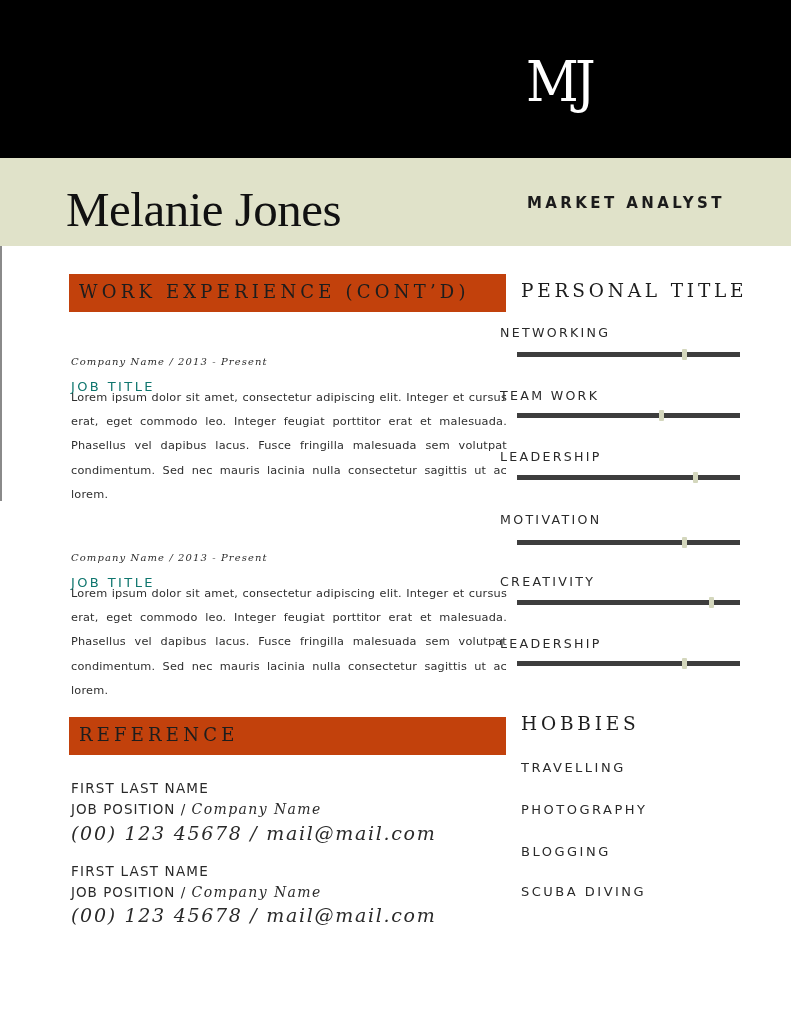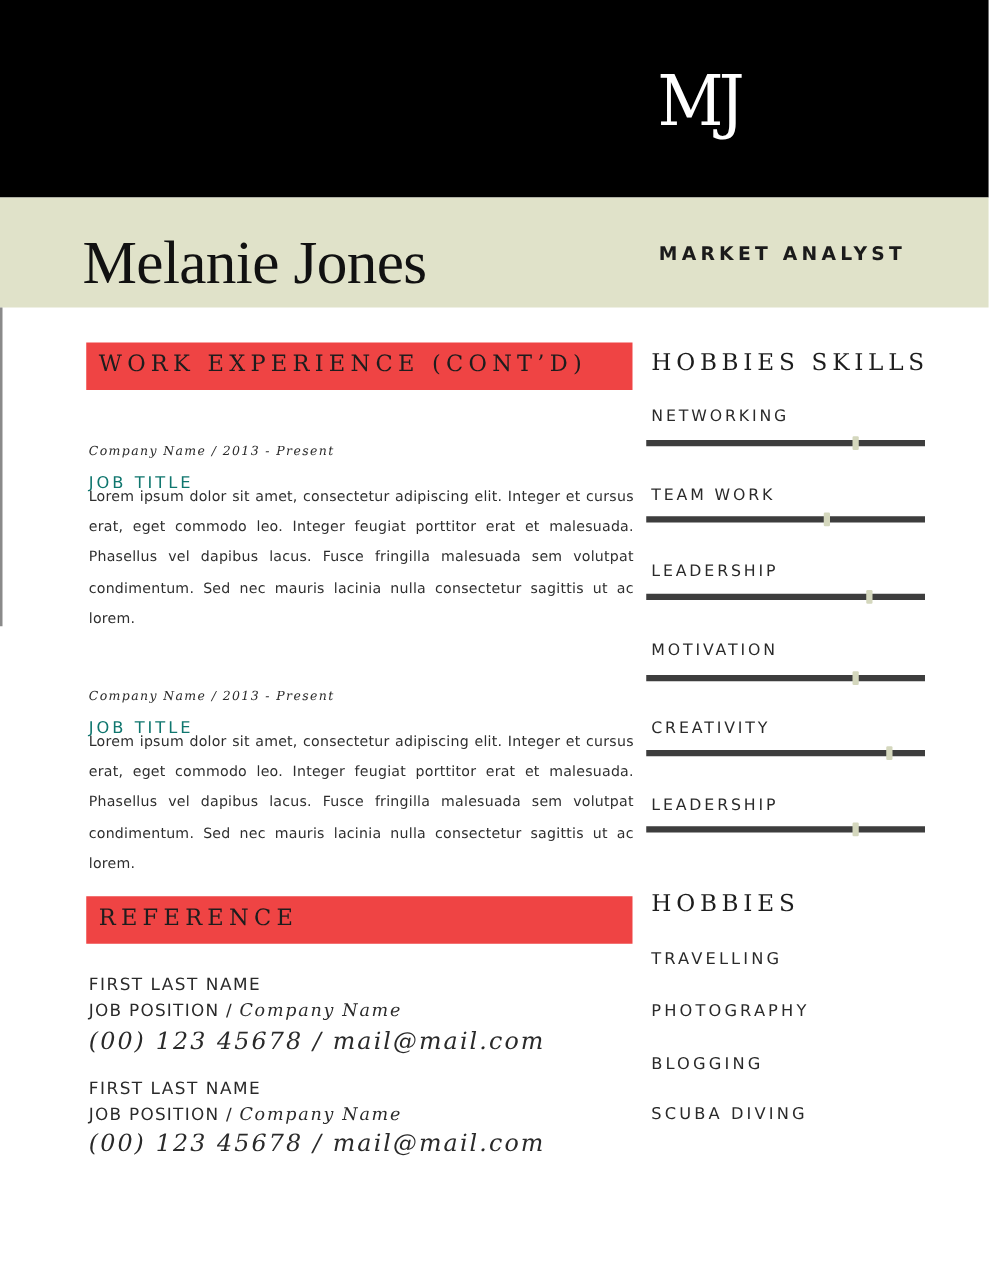--- a/index.html
+++ b/index.html
@@ -10,34 +10,34 @@
   .monogram { position: absolute; left: 526px; top: 52px; font-family: "DejaVu Serif", serif; font-size: 56px; line-height: 60px; color: #ffffff; letter-spacing: -4px; transform: scaleX(0.92); transform-origin: left; }
   .contact { position: absolute; left: 620px; top: 50px; color: #ffffff; font-family: "Liberation Sans", sans-serif; font-size: 13.5px; line-height: 20.5px; }
   .contact div { white-space: nowrap; }
 
   .name-band { position: absolute; left: 0; top: 158px; width: 791px; height: 88px; background: #e0e2c9; }
   .full-name { position: absolute; left: 66px; top: 182px; font-family: "Liberation Serif", serif; font-size: 49px; line-height: 56px; color: #111111; letter-spacing: -0.5px; }
   .job-role { position: absolute; left: 527px; top: 194px; font-family: "DejaVu Sans", sans-serif; font-weight: bold; font-size: 15px; letter-spacing: 3.4px; color: #1b1b1b; }
 
   .left-edge { position: absolute; left: 0; top: 246px; width: 2px; height: 255px; background: #8a8a8a; }
 
-  .section-bar { position: absolute; left: 69px; width: 437px; height: 38px; background: #ef4444; }
+  .section-bar { position: absolute; left: 69px; width: 437px; height: 38px; background: #c2410c; }
   .section-bar span { position: absolute; left: 10px; top: 7px; font-family: "DejaVu Serif", serif; font-size: 18px; letter-spacing: 4.2px; color: #1d1d1d; }
 
   .job-title { position: absolute; left: 71px; font-size: 13px; letter-spacing: 2.4px; color: #0f766e; margin-top: 48px; }
   .job-company { position: absolute; left: 71px; font-family: "DejaVu Serif", serif; font-style: italic; font-size: 10px; letter-spacing: 1.1px; color: #2a2a2a; }
   .job-desc { position: absolute; left: 71px; width: 436px; font-family: "DejaVu Sans", sans-serif; font-size: 11.3px; line-height: 24.2px; text-align: justify; text-align-last: left; color: #2e2e2e; letter-spacing: 0.2px; }
 
   .ref-name { position: absolute; left: 71px; font-size: 13.5px; letter-spacing: 1.2px; color: #2a2a2a; }
   .ref-pos { position: absolute; left: 71px; font-size: 13.5px; letter-spacing: 1px; color: #2a2a2a; white-space: nowrap; }
   .ref-pos i { font-family: "DejaVu Serif", serif; font-style: italic; font-size: 14px; letter-spacing: 1.4px; }
   .ref-contact { position: absolute; left: 71px; font-family: "DejaVu Serif", serif; font-style: italic; font-size: 19px; letter-spacing: 1.7px; color: #2a2a2a; white-space: nowrap; }
 
   .right-heading { position: absolute; left: 521px; font-family: "DejaVu Serif", serif; font-size: 18.5px; letter-spacing: 3.8px; color: #1d1d1d; white-space: nowrap; }
-  .skill-label { position: absolute; left: 521px; font-size: 12.6px; letter-spacing: 2.3px; color: #2a2a2a; white-space: nowrap; }
+  .skill-label { position: absolute; left: 500px; font-size: 12.6px; letter-spacing: 2.3px; color: #2a2a2a; white-space: nowrap; }
   .skill-track { position: absolute; left: 517px; width: 223px; height: 5px; background: #3d3d3d; }
   .skill-marker { position: absolute; top: -3px; width: 5px; height: 11px; background: #d4d7bd; border-radius: 1px; }
 
   .hobby { position: absolute; left: 521px; font-size: 13px; letter-spacing: 2.5px; color: #2a2a2a; white-space: nowrap; }
 </style>
 </head>
 <body>
 
 <div class="header-black">
   <div class="monogram">MJ</div>
@@ -72,21 +72,21 @@
 </div>
 <div class="ref-contact" style="top:822px;">(00) 123 45678 / mail@mail.com</div>
 
 <div class="ref-name" style="top:863px;">FIRST LAST NAME</div>
 <div class="ref-pos" style="top:884px;">
   <span>JOB POSITION /</span>
   <i>Company Name</i>
 </div>
 <div class="ref-contact" style="top:904px;">(00) 123 45678 / mail@mail.com</div>
 
-<div class="right-heading" style="top:280px;">HOBBIES SKILLS</div>
+<div class="right-heading" style="top:280px;">PERSONAL TITLE</div>
 
 <div class="skill-label" style="top:325px;">NETWORKING</div>
 <div class="skill-track" style="top:352px;">
   <div class="skill-marker" style="left: 164.75px;"></div>
 </div>
 
 <div class="skill-label" style="top:388px;">TEAM WORK</div>
 <div class="skill-track" style="top:413px;">
   <div class="skill-marker" style="left: 142.45px;"></div>
 </div>

